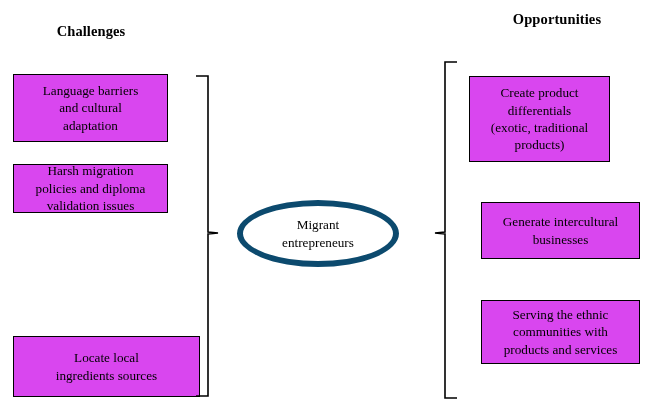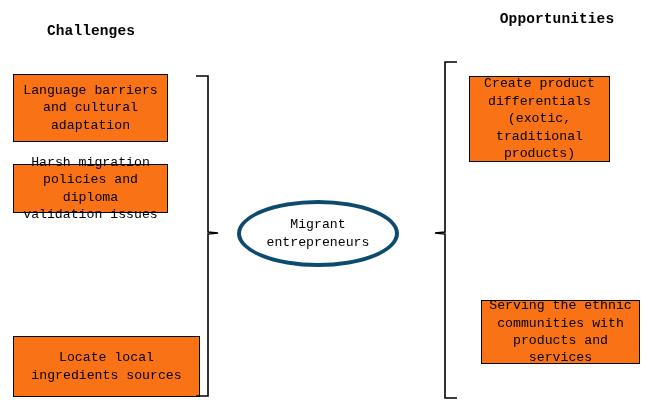--- a/index.html
+++ b/index.html
@@ -5,21 +5,21 @@
   html, body {
     margin: 0;
     padding: 0;
     background: #ffffff;
   }
   #canvas {
     position: relative;
     width: 651px;
     height: 411px;
     background: #ffffff;
-    font-family: Liberation Mono, monospace;
+    font-family: Liberation Serif, serif;
     color: #000000;
     overflow: hidden;
   }
 
   
   .col-header {
     position: absolute;
     font-weight: bold;
     font-size: 14.5px;
     line-height: 1;
@@ -36,21 +36,21 @@
     left: 466px;
     top: 12px;
     width: 182px;
   }
 
   
   .node-box {
     position: absolute;
     box-sizing: border-box;
     border: 1px solid #000000;
-    background: #f97316;
+    background: #d946ef;
     display: flex;
     align-items: center;
     justify-content: center;
     text-align: center;
     font-size: 13.2px;
     line-height: 1.32;
     padding: 2px 5px;
   }
   .node-box .txt {
     display: block;
@@ -69,21 +69,21 @@
   #box-right-2 { left: 481px; top: 300px; width: 159px; height: 64px; }
 
   
   #center-ellipse {
     position: absolute;
     left: 237px;
     top: 200px;
     width: 162px;
     height: 67px;
     box-sizing: border-box;
-    border: 4px solid #0c4a6e;
+    border: 6px solid #0c4a6e;
     border-radius: 50%;
     background: #ffffff;
     display: flex;
     align-items: center;
     justify-content: center;
     text-align: center;
     font-size: 13.2px;
     line-height: 1.32;
   }
   #center-ellipse .txt { display: block; white-space: pre-line; }
@@ -143,20 +143,24 @@
     <path class="brace-path" d="M 32 12 L 20 12 L 20 182 L 10 183 L 20 184 L 20 348 L 32 348"></path>
   </svg>
 
   <div class="node-box" id="box-right-0">
     <span class="txt">Create product
 differentials
 (exotic, traditional
 products)</span>
   </div>
 
+  <div class="node-box" id="box-right-1">
+    <span class="txt">Generate intercultural
+businesses</span>
+  </div>
 
   <div class="node-box" id="box-right-2">
     <span class="txt">Serving the ethnic
 communities with
 products and services</span>
   </div>
 
 </div>
 
 </body></html>

